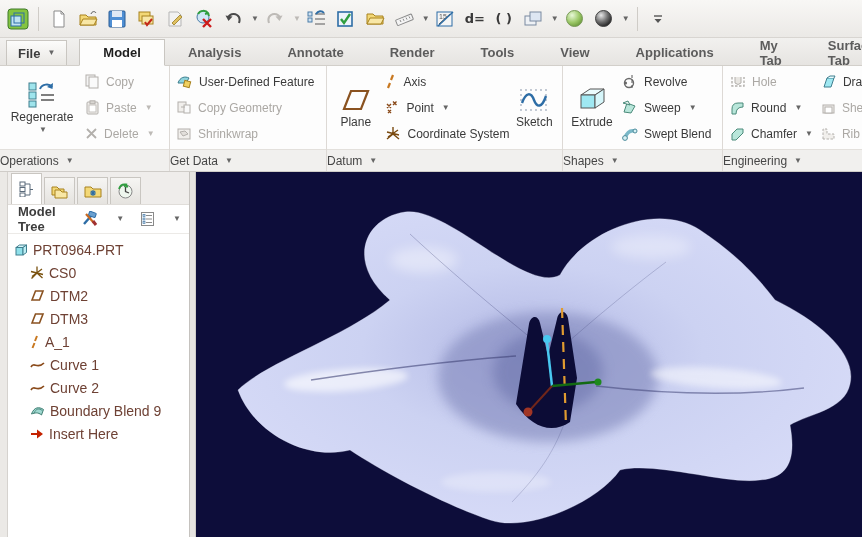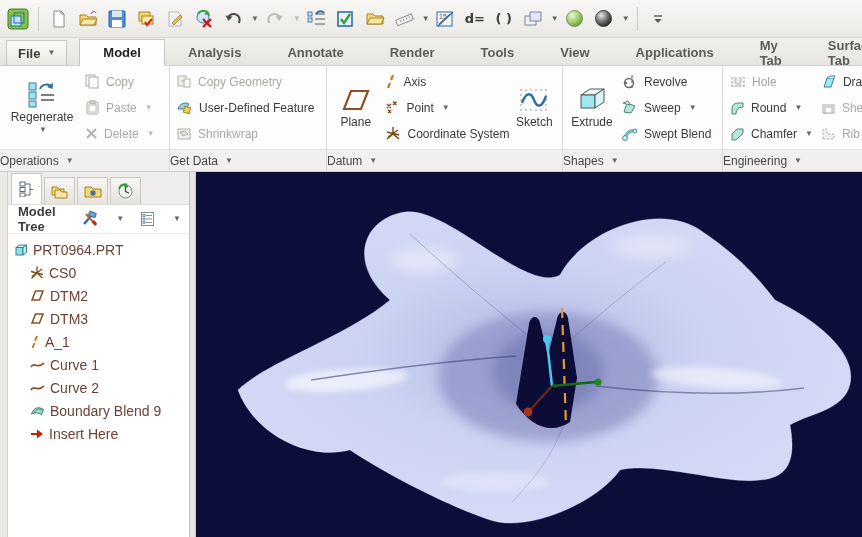--- a/index.html
+++ b/index.html
@@ -268,38 +268,38 @@
     </div>
     <div class="glabel">
       <span>Operations</span>
       <span class="dd">▼</span>
     </div>
   </div>
 
   <div class="group" style="width:157px">
     <div class="gbody">
       <div class="rcol">
+        <div class="sbtn">
+          <span class="ic">
+              <svg width="16" height="15" viewBox="0 0 16 15">
+                <path d="M1 9 C3 3 8 2 12 4 L9 9 Z" fill="#8fd4de" stroke="#3f7e8e"></path>
+                <rect x="7" y="7" width="6" height="6" transform="rotate(15 10 10)" fill="#f0d060" stroke="#a8821e"></rect>
+              </svg>
+            </span>
+          <span>User-Defined Feature</span>
+        </div>
         <div class="sbtn dis">
           <span class="ic">
               <svg width="15" height="15" viewBox="0 0 15 15">
                 <rect x="1" y="2" width="8" height="10" fill="#f1efec" stroke="#b3b0ac"></rect>
                 <rect x="7" y="5" width="6" height="8" fill="#fafafa" stroke="#b3b0ac"></rect>
                 <path d="M4 7 h4" stroke="#b3b0ac"></path>
               </svg>
             </span>
           <span>Copy Geometry</span>
-        </div>
-        <div class="sbtn">
-          <span class="ic">
-              <svg width="16" height="15" viewBox="0 0 16 15">
-                <path d="M1 9 C3 3 8 2 12 4 L9 9 Z" fill="#8fd4de" stroke="#3f7e8e"></path>
-                <rect x="7" y="7" width="6" height="6" transform="rotate(15 10 10)" fill="#f0d060" stroke="#a8821e"></rect>
-              </svg>
-            </span>
-          <span>User-Defined Feature</span>
         </div>
         <div class="sbtn dis">
           <span class="ic">
               <svg width="15" height="15" viewBox="0 0 15 15">
                 <rect x="1" y="3" width="12" height="10" fill="#f1efec" stroke="#b3b0ac"></rect>
                 <path d="M3 6 L8 5 L11 8 L6 10 Z" fill="#e2dfdb" stroke="#b3b0ac"></path>
               </svg>
             </span>
           <span>Shrinkwrap</span>
         </div>

